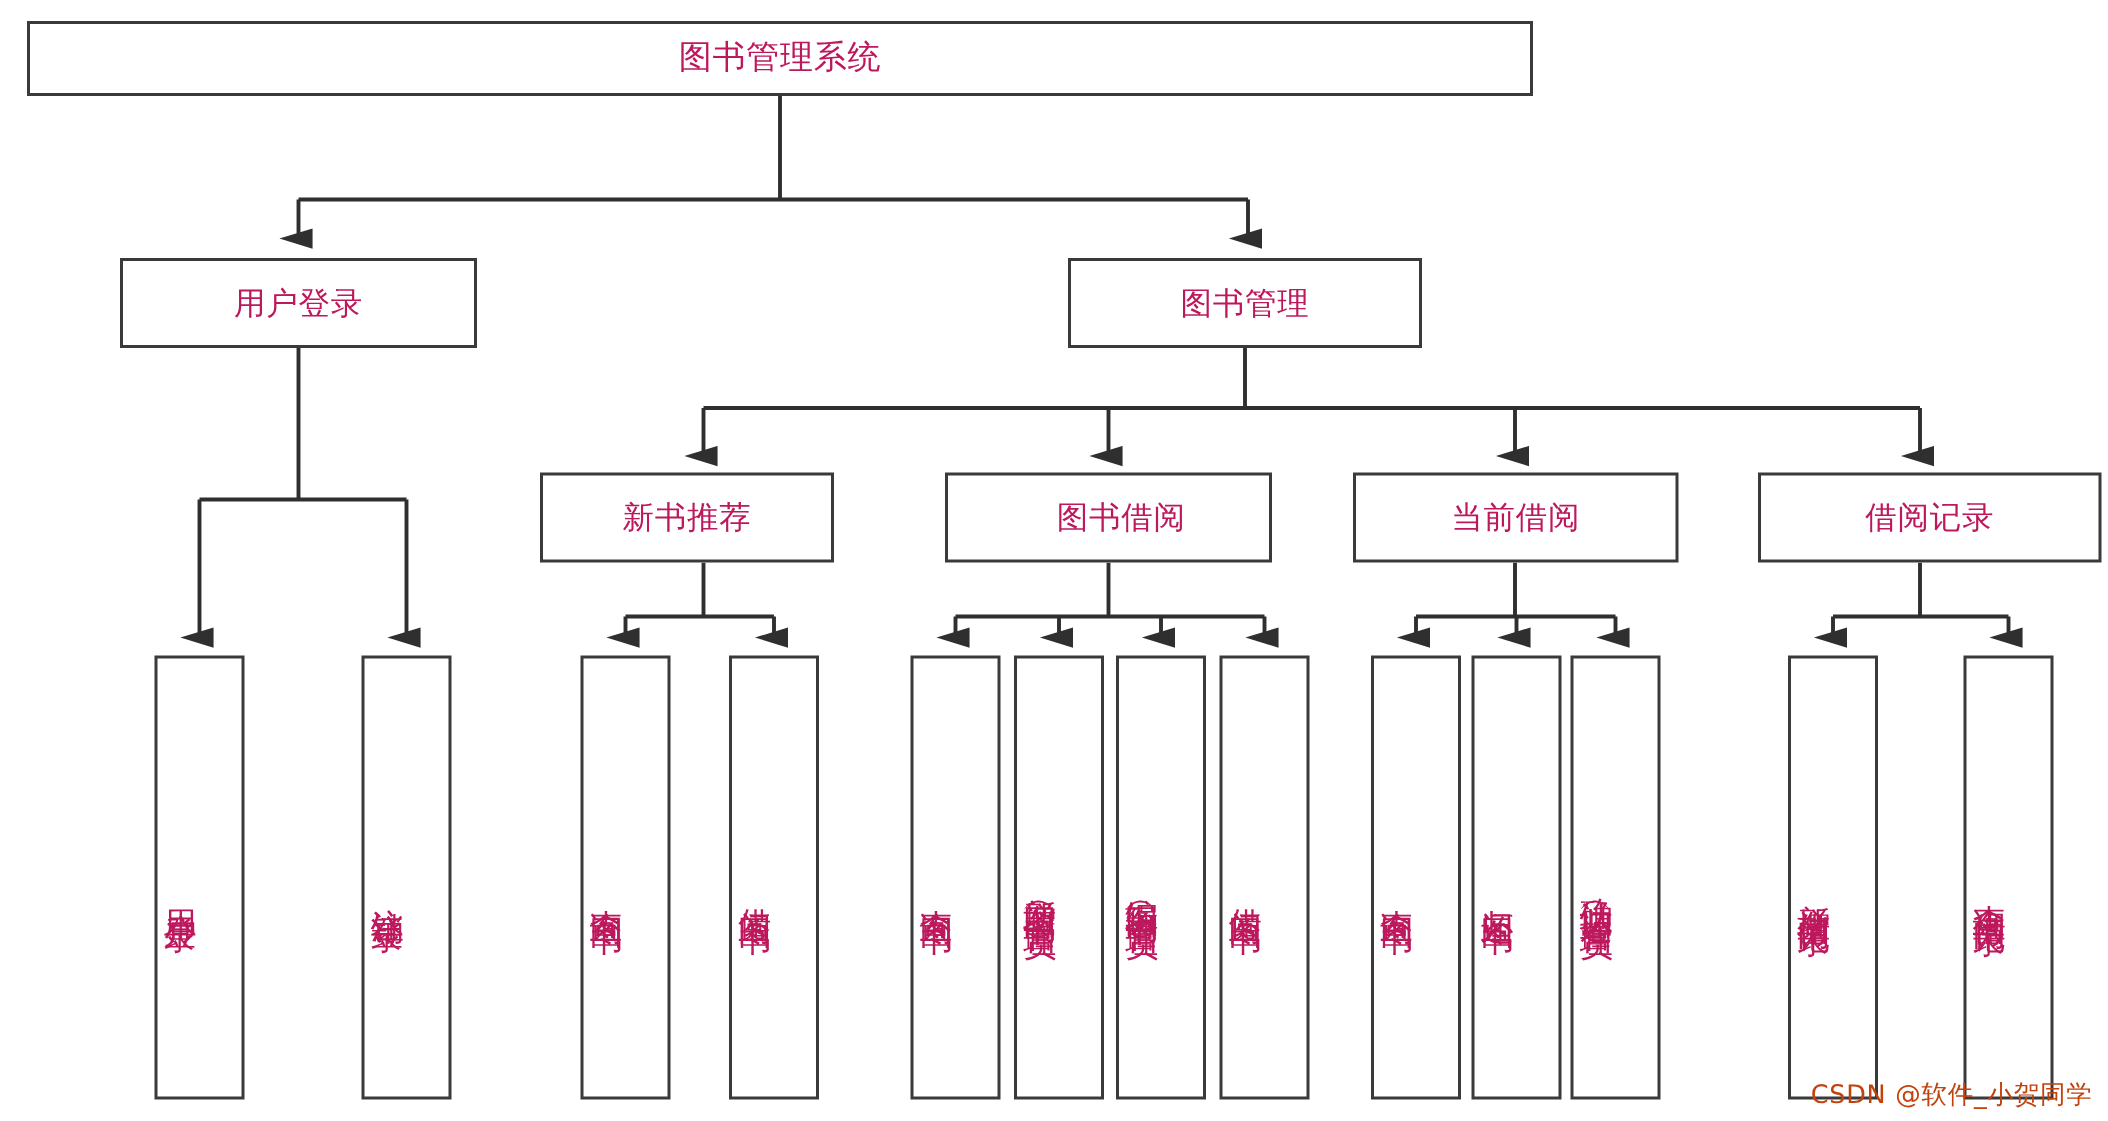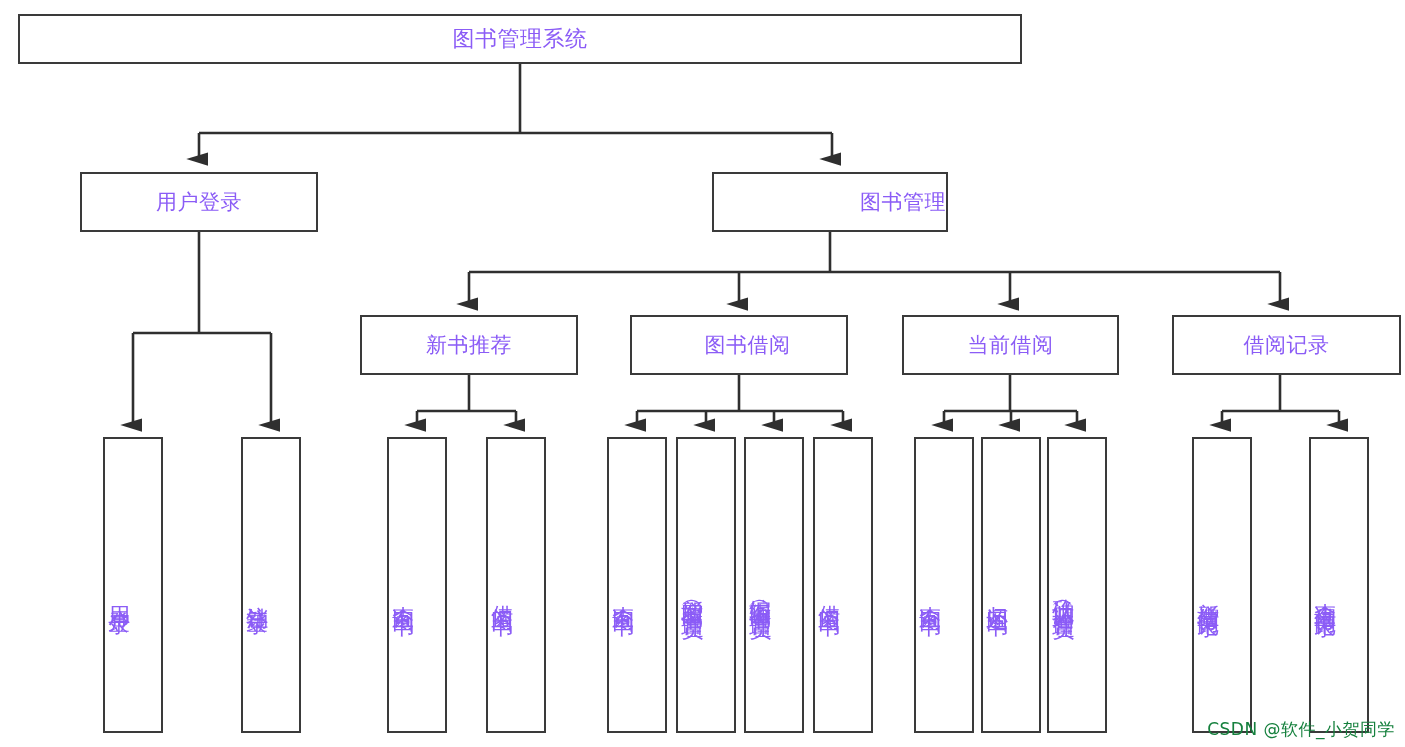--- a/index.html
+++ b/index.html
@@ -33,21 +33,21 @@
     border: 2px solid #3a3a3a;
     display: flex;
     align-items: center;
     justify-content: center;
     color: #3b3b3b;
   }
   .node .label {
     font-size: 21px;
     line-height: 1.15;
     letter-spacing: 0.5px;
-    color: #8b5cf6;
+    color: #be185d;
     white-space: nowrap;
   }
   .node.leaf {
     align-items: center;
     justify-content: flex-start;
     padding-top: 18px;
   }
   .node.leaf .label {
     writing-mode: vertical-rl;
     text-orientation: upright;
@@ -55,21 +55,21 @@
     line-height: 1.28;
     letter-spacing: 3px;
     white-space: normal;
   }
   .node.root .label { font-size: 22px; }
   .watermark {
     position: absolute;
     right: 10px;
     bottom: 6px;
     font-size: 17px;
-    color: #15803d;
+    color: #c2410c;
     letter-spacing: 0.5px;
     white-space: nowrap;
   }
 </style>
 </head>
 <body>
 
 <div id="canvas">
 
   <svg class="edges" viewBox="0 0 1405 747" xmlns="http://www.w3.org/2000/svg">
@@ -122,25 +122,25 @@
     </g>
   </svg>
 
   <div class="node root" style="left:18px; top:14px; width:1004px; height:50px;">
     <span class="label">图书管理系统</span>
   </div>
 
   <div class="node" style="left:80px; top:172px; width:238px; height:60px;">
     <span class="label">用户登录</span>
   </div>
-  <div class="node" style="left:712px; top:172px; width:236px; height:60px;justify-content:flex-end;">
+  <div class="node" style="left:712px; top:172px; width:236px; height:60px;">
     <span class="label">图书管理</span>
   </div>
 
-  <div class="node" style="left:360px; top:315px; width:218px; height:60px;">
+  <div class="node" style="left:360px; top:315px; width:196px; height:60px;">
     <span class="label">新书推荐</span>
   </div>
   <div class="node" style="left:630px; top:315px; width:218px; height:60px;padding-left:17px;">
     <span class="label">图书借阅</span>
   </div>
   <div class="node" style="left:902px; top:315px; width:217px; height:60px;">
     <span class="label">当前借阅</span>
   </div>
   <div class="node" style="left:1172px; top:315px; width:229px; height:60px;">
     <span class="label">借阅记录</span>

